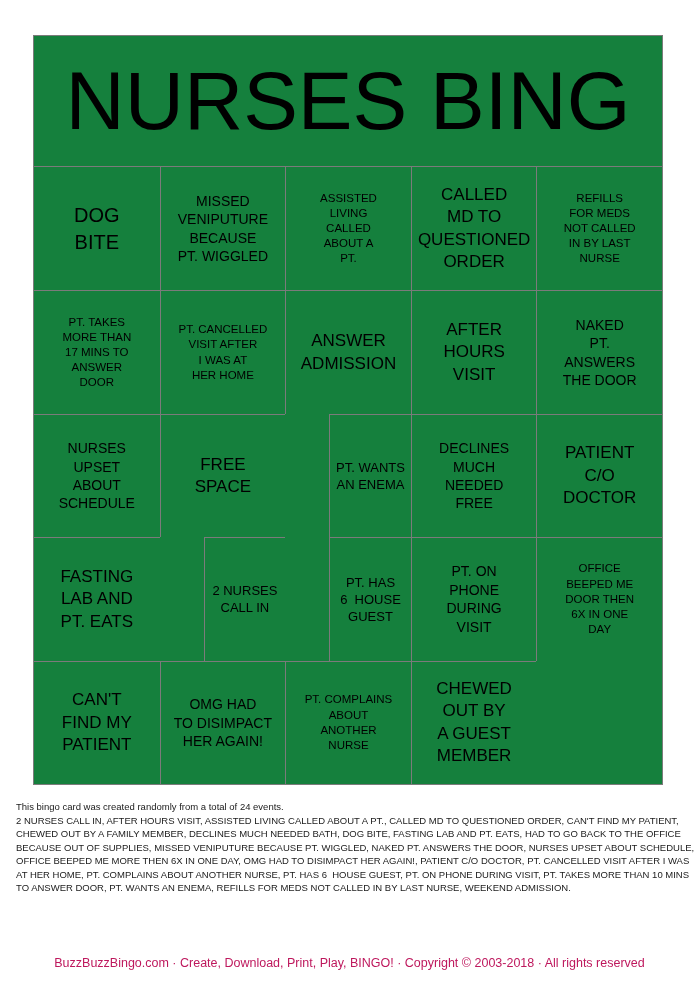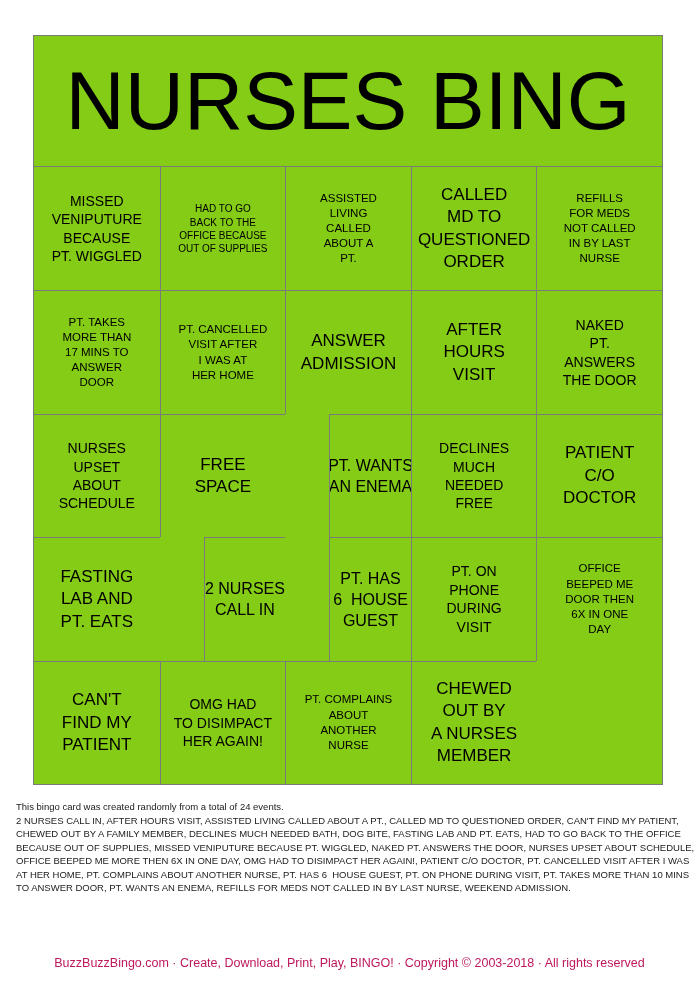--- a/index.html
+++ b/index.html
@@ -9,21 +9,21 @@
     font-family: "Liberation Sans", sans-serif;
     color: #000000;
     position: relative;
     overflow: hidden;
   }
   .card {
     position: absolute;
     left: 33px; top: 35px;
     width: 630px; height: 750px;
     border: 1px solid #7b7b7b;
-    background: #84cc16;
+    background: #15803d;
   }
   .title-box {
     height: 131px;
     border-bottom: 1px solid #7b7b7b;
     display: flex;
     align-items: center;
     justify-content: center;
     overflow: hidden;
   }
   .title-text {
@@ -50,21 +50,21 @@
     line-height: 1.32;
     padding: 2px;
     overflow: hidden;
   }
   .cell:nth-child(5n+1) { border-left: none; }
   .cell:nth-child(-n+5) { border-top: none; }
   .cell-line { white-space: pre; }
   .size-xs  { font-size: 10px; }
   .size-sm  { font-size: 11.5px; }
   .size-md  { font-size: 14px; }
-  .size-md2 { font-size: 16px; margin-left: 44px; }
+  .size-md2 { font-size: 13px; margin-left: 44px; }
   .size-lg  { font-size: 17px; }
   .size-xl  { font-size: 20px; }
   .description {
     position: absolute;
     left: 16px; top: 800px;
     width: 686px;
     font-size: 9.5px;
     line-height: 13.5px;
     color: #1a1a1a;
   }
@@ -79,31 +79,29 @@
   }
 </style>
 </head>
 <body>
 
 <div class="card">
   <div class="title-box">
     <div class="title-text">NURSES BING</div>
   </div>
   <div class="grid">
+      <div class="cell size-xl">
+        <div class="cell-line">DOG</div>
+        <div class="cell-line">BITE</div>
+      </div>
       <div class="cell size-md">
         <div class="cell-line">MISSED</div>
         <div class="cell-line">VENIPUTURE</div>
         <div class="cell-line">BECAUSE</div>
         <div class="cell-line">PT. WIGGLED</div>
-      </div>
-      <div class="cell size-xs">
-        <div class="cell-line">HAD TO GO</div>
-        <div class="cell-line">BACK TO THE</div>
-        <div class="cell-line">OFFICE BECAUSE</div>
-        <div class="cell-line">OUT OF SUPPLIES</div>
       </div>
       <div class="cell size-sm">
         <div class="cell-line">ASSISTED</div>
         <div class="cell-line">LIVING</div>
         <div class="cell-line">CALLED</div>
         <div class="cell-line">ABOUT A</div>
         <div class="cell-line">PT.</div>
       </div>
       <div class="cell size-lg">
         <div class="cell-line">CALLED</div>
@@ -210,21 +208,21 @@
       </div>
       <div class="cell size-sm">
         <div class="cell-line">PT. COMPLAINS</div>
         <div class="cell-line">ABOUT</div>
         <div class="cell-line">ANOTHER</div>
         <div class="cell-line">NURSE</div>
       </div>
       <div class="cell size-lg">
         <div class="cell-line">CHEWED</div>
         <div class="cell-line">OUT BY</div>
-        <div class="cell-line">A NURSES</div>
+        <div class="cell-line">A GUEST</div>
         <div class="cell-line">MEMBER</div>
       </div>
     </div>
 </div>
 
 <div class="description">
   <div>This bingo card was created randomly from a total of 24 events.</div>
   <div class="events">2 NURSES CALL IN, AFTER HOURS VISIT, ASSISTED LIVING CALLED ABOUT A PT., CALLED MD TO QUESTIONED ORDER, CAN'T FIND MY PATIENT, CHEWED OUT BY A FAMILY MEMBER, DECLINES MUCH NEEDED BATH, DOG BITE, FASTING LAB AND PT. EATS, HAD TO GO BACK TO THE OFFICE BECAUSE OUT OF SUPPLIES, MISSED VENIPUTURE BECAUSE PT. WIGGLED, NAKED PT. ANSWERS THE DOOR, NURSES UPSET ABOUT SCHEDULE, OFFICE BEEPED ME MORE THEN 6X IN ONE DAY, OMG HAD TO DISIMPACT HER AGAIN!, PATIENT C/O DOCTOR, PT. CANCELLED VISIT AFTER I WAS AT HER HOME, PT. COMPLAINS ABOUT ANOTHER NURSE, PT. HAS 6  HOUSE GUEST, PT. ON PHONE DURING VISIT, PT. TAKES MORE THAN 10 MINS TO ANSWER DOOR, PT. WANTS AN ENEMA, REFILLS FOR MEDS NOT CALLED IN BY LAST NURSE, WEEKEND ADMISSION.</div>
 </div>
 

